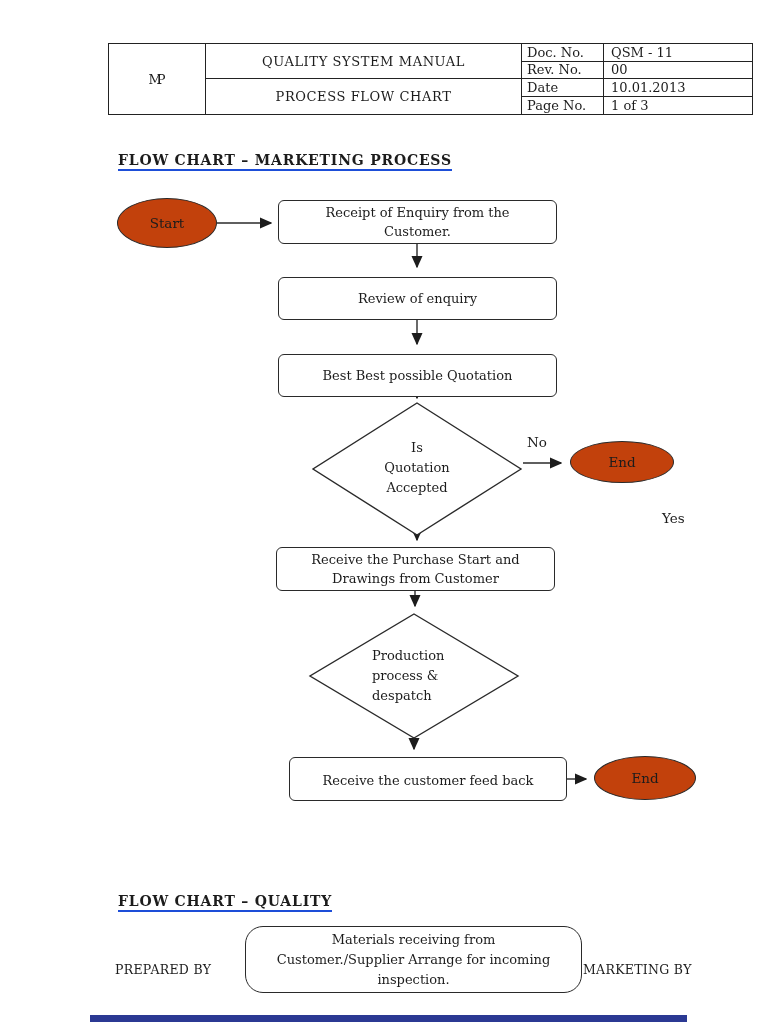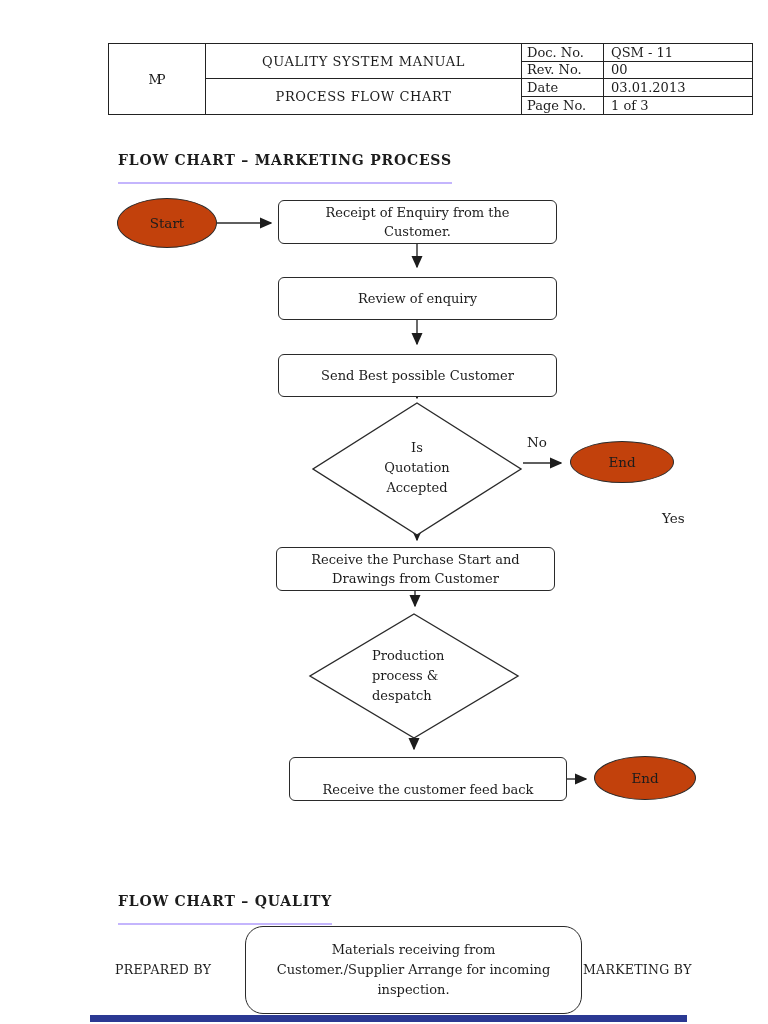--- a/index.html
+++ b/index.html
@@ -21,41 +21,41 @@
     font-size:31px; letter-spacing:-5px; padding-right:5px; }
   .cell-title-top { grid-area:1/2/3/3; border-right:1.5px solid #222; border-bottom:1.5px solid #222;
     justify-content:center; letter-spacing:0.6px; }
   .cell-title-bot { grid-area:3/2/5/3; border-right:1.5px solid #222; justify-content:center; letter-spacing:0.6px; }
   .flabel { border-right:1.5px solid #222; border-bottom:1.2px solid #222; padding-left:5px; }
   .fvalue { border-bottom:1.2px solid #222; padding-left:7px; }
   .last-row { border-bottom:none !important; }
   
   .sec-title {
     position:absolute; font-size:14px; font-weight:bold; letter-spacing:0.8px;
-    border-bottom:2px solid #c4b5fd; padding-bottom:14px; white-space:nowrap;
+    border-bottom:2px solid #1d4ed8; padding-bottom:1px; white-space:nowrap;
   }
   
   .ellipse {
     position:absolute; border:1.4px solid #2a2a2a; border-radius:50%;
     display:flex; align-items:center; justify-content:center; font-size:13.5px; background:#c2410c;
   }
   .fbox {
     position:absolute; border:1.4px solid #2a2a2a; border-radius:6px; background:#fff;
     display:flex; flex-direction:column; align-items:center; justify-content:center;
     font-size:13px; line-height:19px; text-align:center;
   }
   .dtext {
     position:absolute; font-size:13px; line-height:20px; text-align:center;
   }
   .flow-label { position:absolute; font-size:13.5px; }
   svg.connectors { position:absolute; left:0; top:0; width:768px; height:1024px; }
   
   .byline { position:absolute; font-size:12.5px; letter-spacing:0.3px; }
   .materials-box {
-    position:absolute; left:245px; top:926px; width:337px; height:88px;
+    position:absolute; left:245px; top:926px; width:337px; height:67px;
     border:1.4px solid #2a2a2a; border-radius:18px; background:#fff;
     display:flex; flex-direction:column; align-items:center; justify-content:center;
     font-size:13px; line-height:20px; text-align:center;
   }
   .bottom-bar { position:absolute; left:90px; top:1015px; width:597px; height:7px; }
 </style>
 </head>
 <body>
 
 <div class="page">
@@ -86,37 +86,37 @@
   <div class="htable">
     <div class="cell-logo">MP</div>
     <div class="cell-title-top">QUALITY SYSTEM MANUAL</div>
     <div class="cell-title-bot">PROCESS FLOW CHART</div>
 
     <div class="flabel" style="grid-area:1/3/2/4">Doc. No.</div>
     <div class="fvalue" style="grid-area:1/4/2/5">QSM - 11</div>
     <div class="flabel" style="grid-area:2/3/3/4">Rev. No.</div>
     <div class="fvalue" style="grid-area:2/4/3/5">00</div>
     <div class="flabel" style="grid-area:3/3/4/4">Date</div>
-    <div class="fvalue" style="grid-area:3/4/4/5">03.01.2013</div>
+    <div class="fvalue" style="grid-area:3/4/4/5">10.01.2013</div>
     <div class="flabel last-row" style="grid-area:4/3/5/4">Page No.</div>
     <div class="fvalue last-row" style="grid-area:4/4/5/5">1 of 3</div>
   </div>
 
   <div class="sec-title" style="left:118px; top:152px">FLOW CHART – MARKETING PROCESS</div>
 
   <div class="ellipse" style="left:117px; top:198px; width:100px; height:50px">Start</div>
 
   <div class="fbox" style="left:278px; top:200px; width:279px; height:44px">
     <span>Receipt of Enquiry from the</span>
     <span>Customer.</span>
   </div>
 
   <div class="fbox" style="left:278px; top:277px; width:279px; height:43px">Review of enquiry</div>
 
-  <div class="fbox" style="left:278px; top:354px; width:279px; height:43px">Send Best possible Customer</div>
+  <div class="fbox" style="left:278px; top:354px; width:279px; height:43px">Best Best possible Quotation</div>
 
   <div class="dtext" style="left:317px; top:438px; width:200px">
     <div>Is</div>
     <div>Quotation</div>
     <div>Accepted</div>
   </div>
 
   <div class="flow-label" style="left:527px; top:434px">No</div>
 
   <div class="ellipse" style="left:570px; top:441px; width:104px; height:42px">End</div>
@@ -127,21 +127,21 @@
     <span>Receive the Purchase Start and</span>
     <span>Drawings from Customer</span>
   </div>
 
   <div class="dtext" style="left:372px; top:646px; width:130px; text-align:left">
     <div>Production</div>
     <div>process &amp;</div>
     <div>despatch</div>
   </div>
 
-  <div class="fbox" style="left:289px; top:757px; width:278px; height:44px; justify-content:flex-start; padding-top:22px">Receive the customer feed back</div>
+  <div class="fbox" style="left:289px; top:757px; width:278px; height:44px; justify-content:flex-start; padding-top:13px">Receive the customer feed back</div>
 
   <div class="ellipse" style="left:594px; top:756px; width:102px; height:44px">End</div>
 
   <div class="sec-title" style="left:118px; top:893px">FLOW CHART – QUALITY</div>
 
   <div class="materials-box">
     <span>Materials receiving from</span>
     <span>Customer./Supplier Arrange for incoming</span>
     <span>inspection.</span>
   </div>

